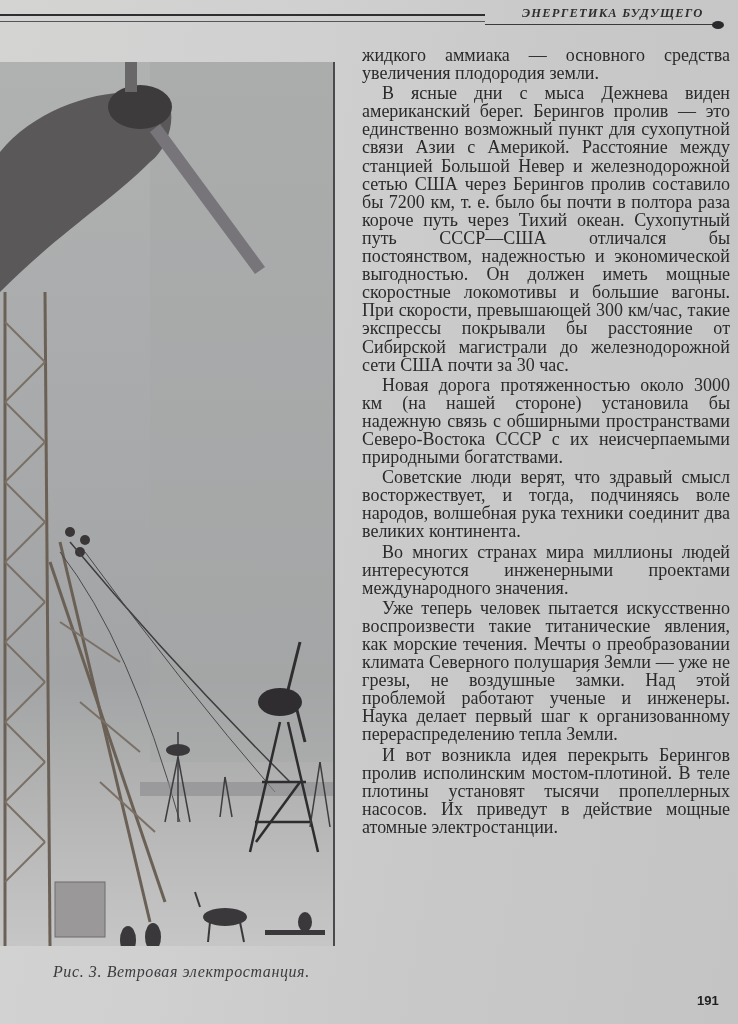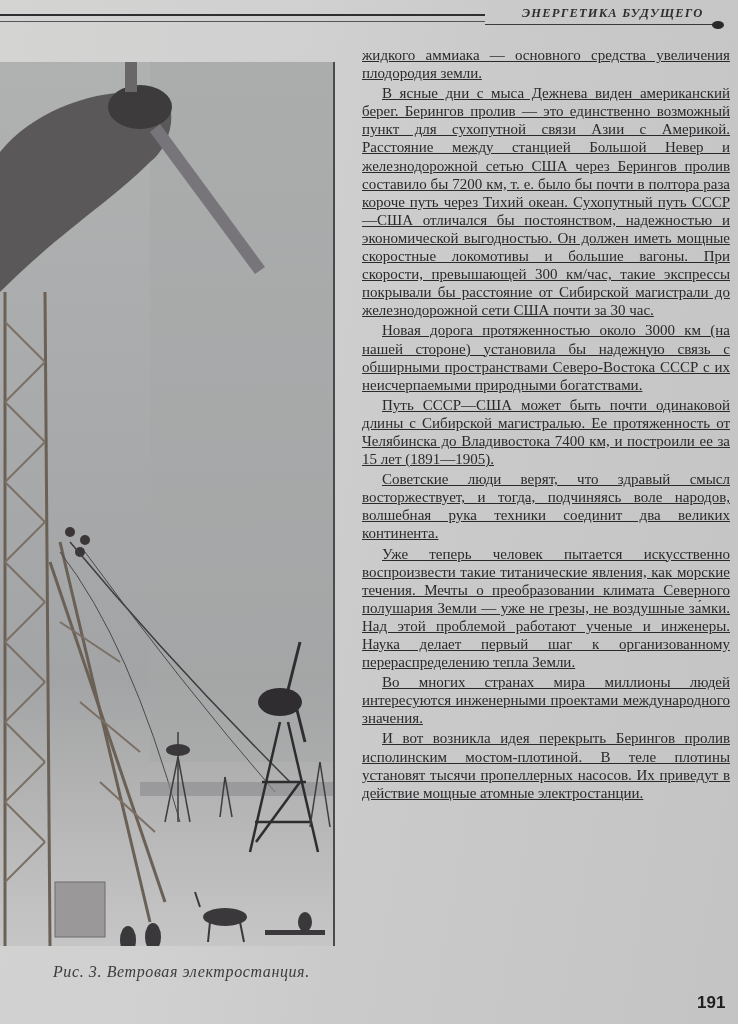--- a/index.html
+++ b/index.html
@@ -37,29 +37,28 @@
     border-right: 2px solid #4a4a4d;
     overflow: hidden;
   }
   .figure svg { position: absolute; left: 0; top: 0; }
   .caption {
     position: absolute; left: 53px; top: 963px;
     font-style: italic; font-size: 16px; letter-spacing: 0.6px; color: #3c3b3e;
   }
   .column {
     position: absolute; left: 362px; top: 46px; width: 368px;
-    font-size: 15px; line-height: 18.1px; text-align: justify;
+    font-size: 18px; line-height: 18.1px; text-align: justify;
     color: #2a292c;
-    text-decoration: underline;
   }
   .column p { margin: 0 0 2px 0; text-indent: 20px; }
   .column p.cont { text-indent: 0; }
   .page-number {
     position: absolute; left: 697px; top: 993px;
-    font-family: "Liberation Sans", sans-serif; font-weight: bold; font-size: 17px; color: #1f1e21;
+    font-family: "Liberation Sans", sans-serif; font-weight: bold; font-size: 13px; color: #1f1e21;
   }
 </style>
 </head>
 <body>
 
 <div class="page">
 
   <div class="header-rule-double"></div>
   <div class="header-rule-single"></div>
   <div class="header-flourish"></div>
@@ -149,21 +148,20 @@
       <ellipse cx="305" cy="860" rx="7" ry="10" fill="#3a383b"></ellipse>
     </svg>
   </div>
 
   <div class="caption">Рис. 3. Ветровая электростанция.</div>
 
   <div class="column">
     <p class="cont">жидкого аммиака — основного средства увеличения плодородия земли.</p>
     <p>В ясные дни с мыса Дежнева виден американский берег. Берингов пролив — это единственно возможный пункт для сухопутной связи Азии с Америкой. Расстояние между станцией Большой Невер и железнодорожной сетью США через Берингов пролив составило бы 7200 км, т. е. было бы почти в полтора раза короче путь через Тихий океан. Сухопутный путь СССР—США отличался бы постоянством, надежностью и экономической выгодностью. Он должен иметь мощные скоростные локомотивы и большие вагоны. При скорости, превышающей 300 км/час, такие экспрессы покрывали бы расстояние от Сибирской магистрали до железнодорожной сети США почти за 30 час.</p>
     <p>Новая дорога протяженностью около 3000 км (на нашей стороне) установила бы надежную связь с обширными пространствами Северо-Востока СССР с их неисчерпаемыми природными богатствами.</p>
-    <p>Путь СССР—США может быть почти одинаковой длины с Сибирской магистралью. Ее протяженность от Челябинска до Владивостока 7400 км, и построили ее за 15 лет (1891—1905).</p>
     <p>Советские люди верят, что здравый смысл восторжествует, и тогда, подчиняясь воле народов, волшебная рука техники соединит два великих континента.</p>
+    <p>Во многих странах мира миллионы людей интересуются инженерными проектами международного значения.</p>
     <p>Уже теперь человек пытается искусственно воспроизвести такие титанические явления, как морские течения. Мечты о преобразовании климата Северного полушария Земли — уже не грезы, не воздушные за́мки. Над этой проблемой работают ученые и инженеры. Наука делает первый шаг к организованному перераспределению тепла Земли.</p>
-    <p>Во многих странах мира миллионы людей интересуются инженерными проектами международного значения.</p>
     <p>И вот возникла идея перекрыть Берингов пролив исполинским мостом-плотиной. В теле плотины установят тысячи пропеллерных насосов. Их приведут в действие мощные атомные электростанции.</p>
   </div>
 
   <div class="page-number">191</div>
 </div>
 
 </body></html>

